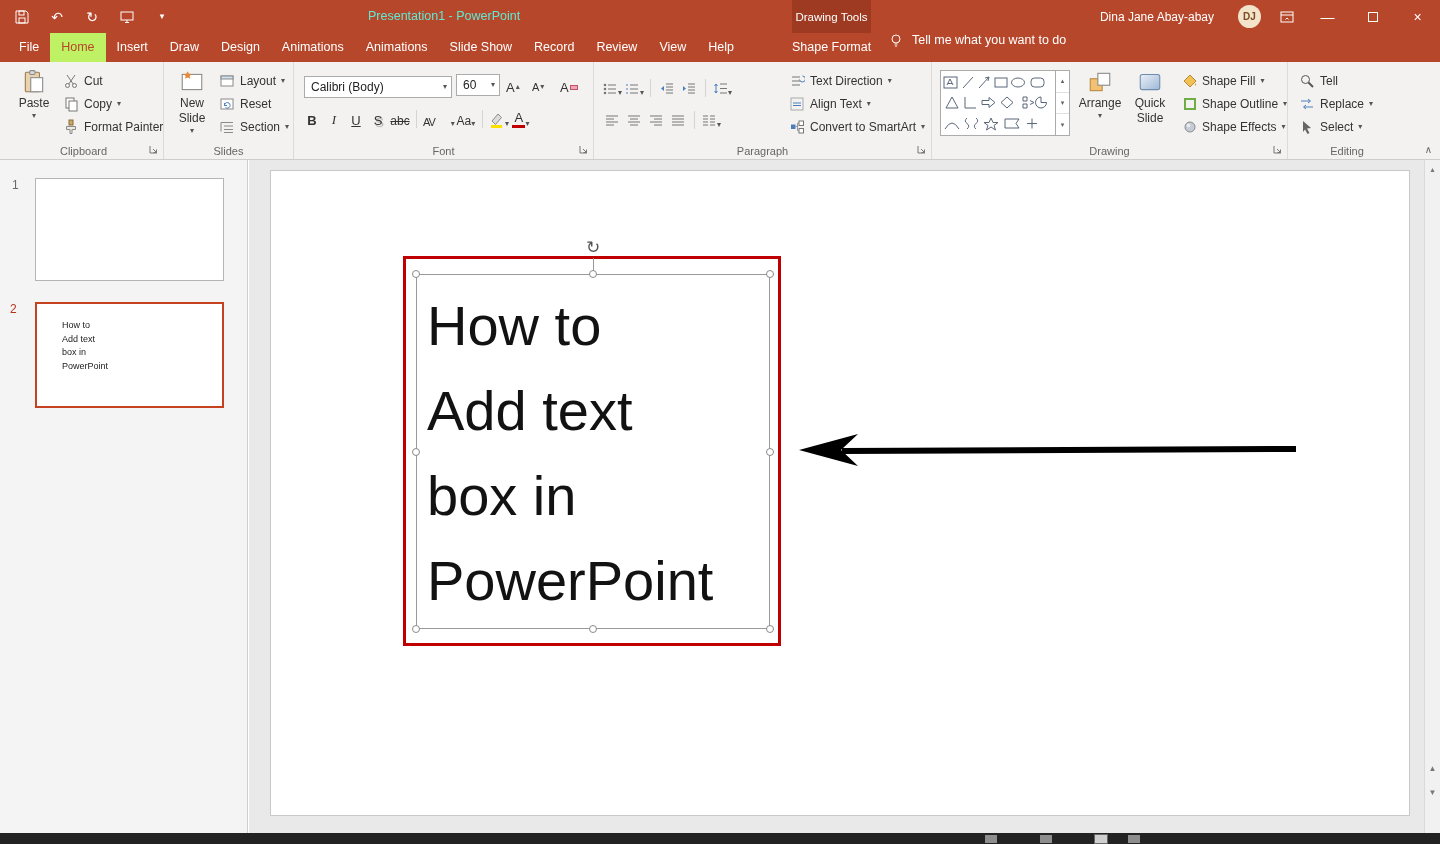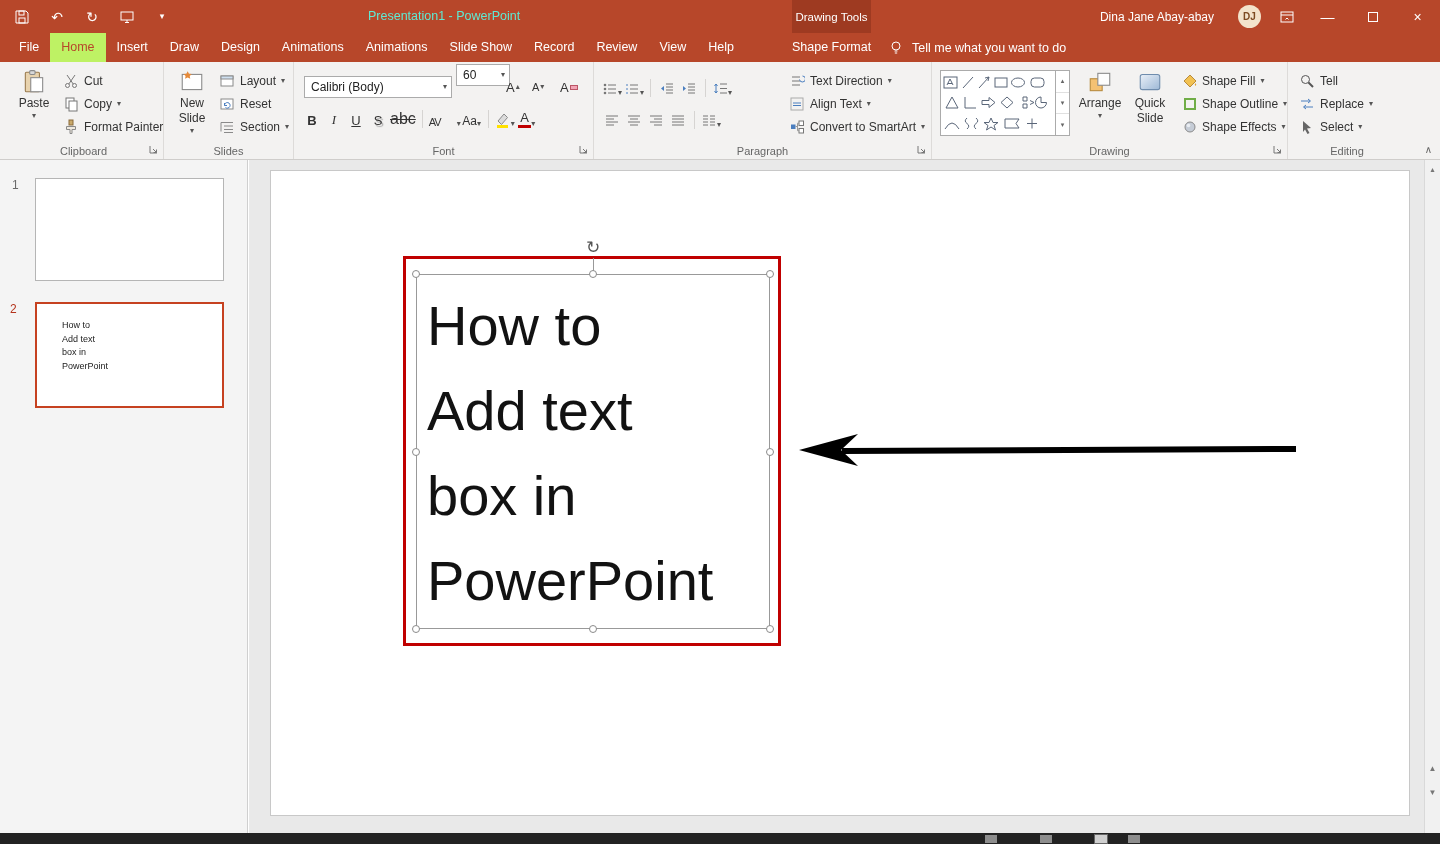--- a/index.html
+++ b/index.html
@@ -27,21 +27,21 @@
   .winbtn { width: 45px; height: 33px; display: inline-flex; align-items: center; justify-content: center;
             font-size: 14px; color: #fff; }
   .maxbox { width: 10px; height: 10px; border: 1px solid #fff; display: inline-block; }
 
   
   .tabrow { position: absolute; top: 33px; left: 0; right: 0; height: 29px;
             background: var(--brand-red, #b7472a); display: flex; padding-left: 8px; color: #fff; }
   .tab { line-height: 29px; padding: 0 11px; font-size: 12.5px; white-space: nowrap; text-align: center; }
   .tab.active { background: #bef264; color: var(--brand-red, #b7472a); }
   .ctxtab { position: absolute; left: 792px; top: 0; width: 79px; text-align: center; padding: 0; }
-  .tellme { position: absolute; left: 888px; top: 0; height: 29px; display: flex; align-items: center;
+  .tellme { position: absolute; left: 888px; top: 0; height: 29px; display: flex; 
             gap: 8px; font-size: 12.5px; color: #fff; }
 
   
   .ribbon { position: absolute; top: 62px; left: 0; right: 0; height: 98px; background: #f3f2f1;
             border-bottom: 1px solid #cfcdcb; display: flex; padding-left: 4px; }
   .rgroup { position: relative; height: 97px; border-right: 1px solid #dddbd9; flex: 0 0 auto; }
   .glabel { position: absolute; bottom: 2px; left: 0; right: 0; text-align: center; font-size: 11px; color: #666; }
   .launcher { position: absolute; bottom: 4px; right: 4px; width: 11px; height: 11px; }
   .bigbtn { position: absolute; top: 7px; display: flex; flex-direction: column; align-items: center;
             gap: 2px; width: 48px; font-size: 12px; color: #333; text-align: center; line-height: 13px; }
@@ -54,21 +54,21 @@
            padding: 0 4px 0 6px; }
   .posbtn { position: absolute; display: inline-flex; align-items: center; gap: 1px; height: 22px;
             font-size: 13px; color: #333; }
   .fontrow, .pararow1, .pararow2 { position: absolute; display: flex; align-items: center; gap: 2px; }
   .fbtn { display: inline-flex; align-items: flex-end; justify-content: center; min-width: 20px; height: 22px;
           font-size: 13px; color: #333; padding-bottom: 2px; }
   .bB { font-weight: 700; }
   .bI { font-style: italic; font-family: "Liberation Serif", serif; }
   .bU { text-decoration: underline; }
   .bS { text-shadow: 1.5px 1.5px 1px #aaa; }
-  .bstrike { text-decoration: line-through; font-size: 16px; }
+  .bstrike { text-decoration: line-through; font-size: 12px; }
   .bAV { font-size: 11px; letter-spacing: -1px; gap: 16px; }
   .bAa { font-size: 12px; }
   .vdiv { width: 1px; height: 18px; background: #d6d4d2; margin: 0 4px; }
   .svg16 { width: 16px; height: 16px; flex: 0 0 auto; }
   .svg24 { width: 28px; height: 26px; }
   .svg12 { width: 14px; height: 14px; flex: 0 0 auto; }
   .colstack { display: inline-flex; flex-direction: column; align-items: center; line-height: 1; gap: 1px; }
   .colbar { width: 13px; height: 3px; display: block; }
   .shapegal { position: absolute; left: 8px; top: 8px; width: 130px; height: 66px; background: #fff;
               border: 1px solid #ababab; display: flex; }
@@ -261,21 +261,21 @@
         </div>
       </div>
       <span class="glabel">Slides</span>
     </div>
 
     <div class="rgroup" style="width:300px">
       <div class="combo" style="left:10px; top:14px; width:148px">
         <span>Calibri (Body)</span>
         <span class="caret">▾</span>
       </div>
-      <div class="combo" style="left:162px; top:2px; width:54px">
+      <div class="combo" style="left:162px; top:12px; width:44px">
         <span>60</span>
         <span class="caret">▾</span>
       </div>
       <span class="posbtn" style="left:212px; top:14px">
         <span>A</span>
         <span class="caret">▴</span>
       </span>
       <span class="posbtn" style="left:238px; top:14px; font-size:11px">
         <span>A</span>
         <span class="caret">▾</span>

